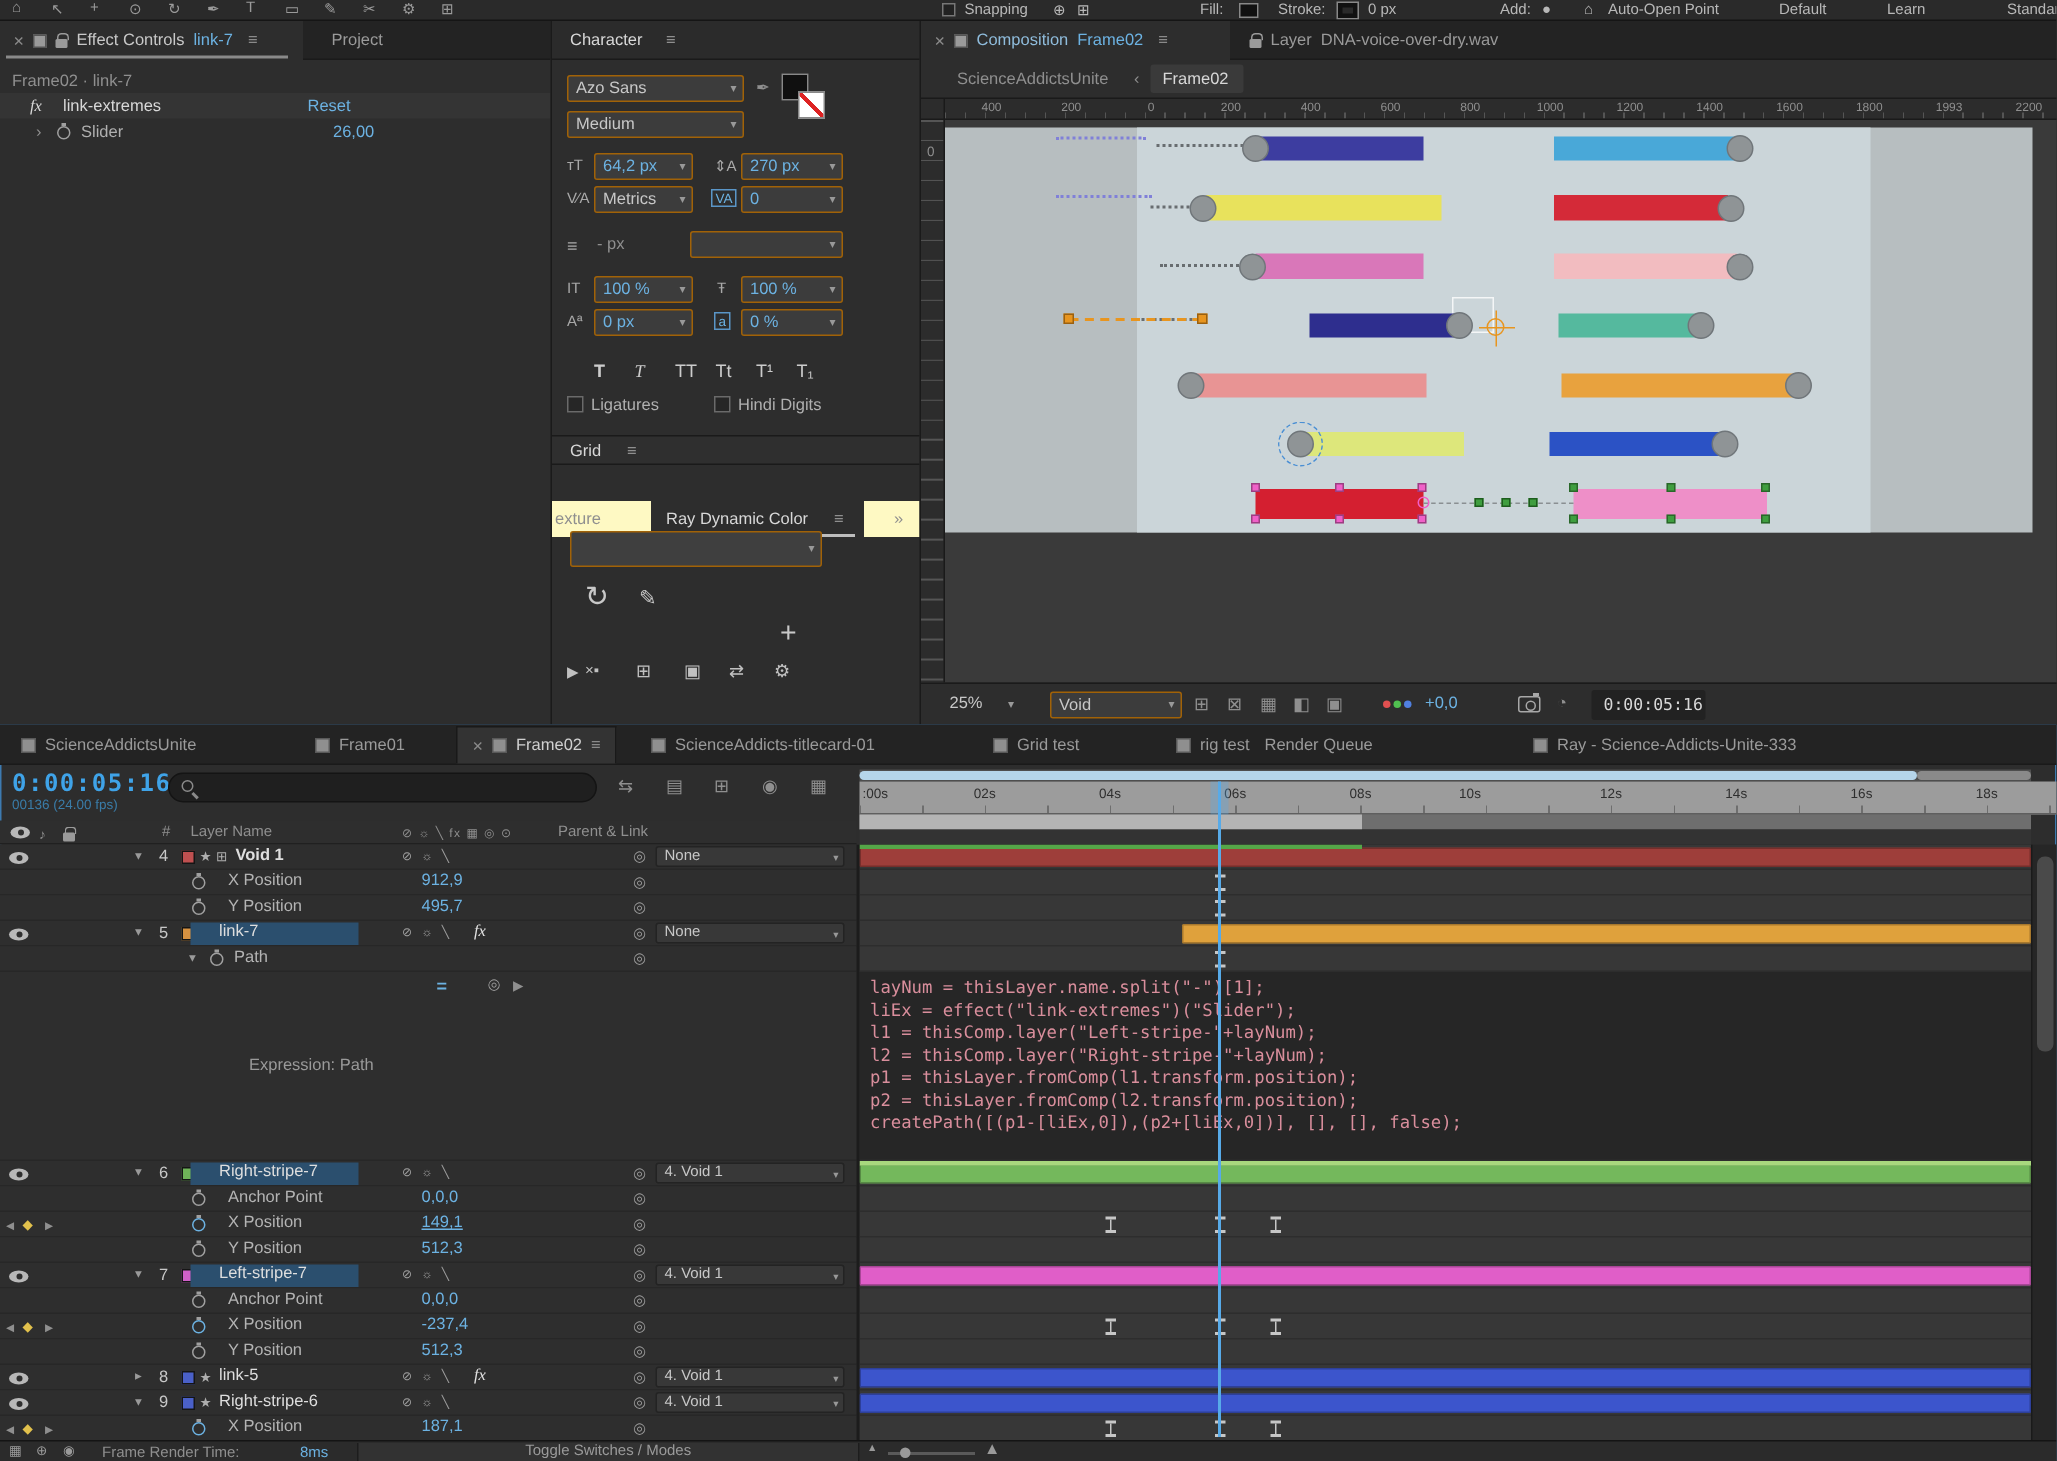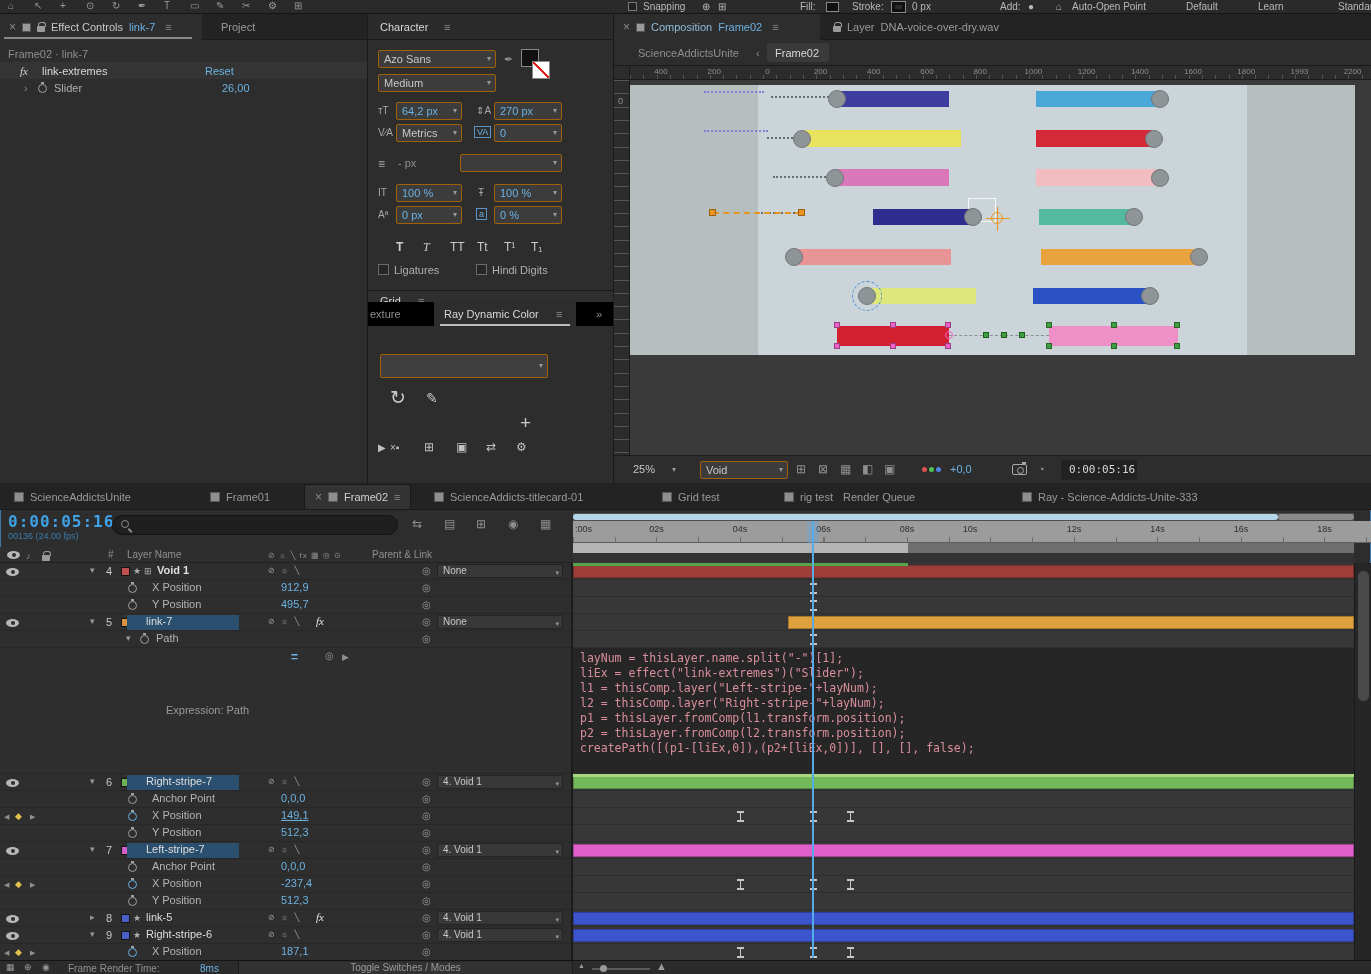--- a/index.html
+++ b/index.html
@@ -248,21 +248,21 @@
     <span class="cbx" style="left:10px;top:250px"></span>
     <span class="t" style="left:26px;top:249px">Ligatures</span>
     <span class="cbx" style="left:108px;top:250px"></span>
     <span class="t" style="left:124px;top:249px">Hindi Digits</span>
 
     <div style="position:absolute;left:0;top:276px;width:246px;height:20px;background:#2f2f2f;border-top:1px solid #1a1a1a;border-bottom:1px solid #1a1a1a;">
       <span class="t lite" style="left:12px;top:3px">Grid</span>
       <span class="t dim" style="left:50px;top:3px">≡</span>
     </div>
 
-    <div style="position:absolute;left:0;top:288px;width:246px;height:24px;background:#000000;">
+    <div style="position:absolute;left:0;top:320px;width:246px;height:24px;background:#fef9c3;">
       <span class="t dim" style="left:2px;top:5px">exture</span>
       <div style="position:absolute;left:66px;top:0;width:142px;height:24px;background:#2d2d2d;">
         <span class="t lite" style="left:10px;top:5px">Ray Dynamic Color</span>
         <span class="t dim" style="left:122px;top:5px">≡</span>
         <div style="position:absolute;left:6px;right:6px;bottom:0;height:2px;background:#bdbdbd;"></div>
       </div>
       <span class="t dim" style="left:228px;top:5px">»</span>
     </div>
 
     <div class="ddx" style="left:12px;top:340px;width:168px;height:24px;background:#3f3f3f;line-height:22px;"><span></span></div>
@@ -456,21 +456,21 @@
     <div id="tl-nav">
       <div class="lightbar"></div>
       <div class="thumb"></div>
     </div>
     <div id="tl-ruler">
         <div class="tlr-label" style="left: 2px; position: absolute;">:00s</div>
         <div class="tlr-label" style="left: 83.5px; position: absolute; transform: translateX(-50%);">02s</div>
         <div class="tlr-label" style="left: 167px; position: absolute; transform: translateX(-50%);">04s</div>
         <div class="tlr-label" style="left: 250.5px; position: absolute; transform: translateX(-50%);">06s</div>
         <div class="tlr-label" style="left: 334px; position: absolute; transform: translateX(-50%);">08s</div>
-        <div class="tlr-label" style="left: 397px; position: absolute; transform: translateX(-50%); text-align: center;">10s</div>
+        <div class="tlr-label" style="left: 407px; position: absolute; transform: translateX(-50%); text-align: center;">10s</div>
         <div class="tlr-label" style="left: 501px; position: absolute; transform: translateX(-50%);">12s</div>
         <div class="tlr-label" style="left: 584.5px; position: absolute; transform: translateX(-50%);">14s</div>
         <div class="tlr-label" style="left: 668px; position: absolute; transform: translateX(-50%);">16s</div>
         <div class="tlr-label" style="left: 751.5px; position: absolute; transform: translateX(-50%);">18s</div>
       </div>
     <div id="tl-work">
         <div class="wa"></div>
       </div>
     <div id="tl-gap"></div>
 

